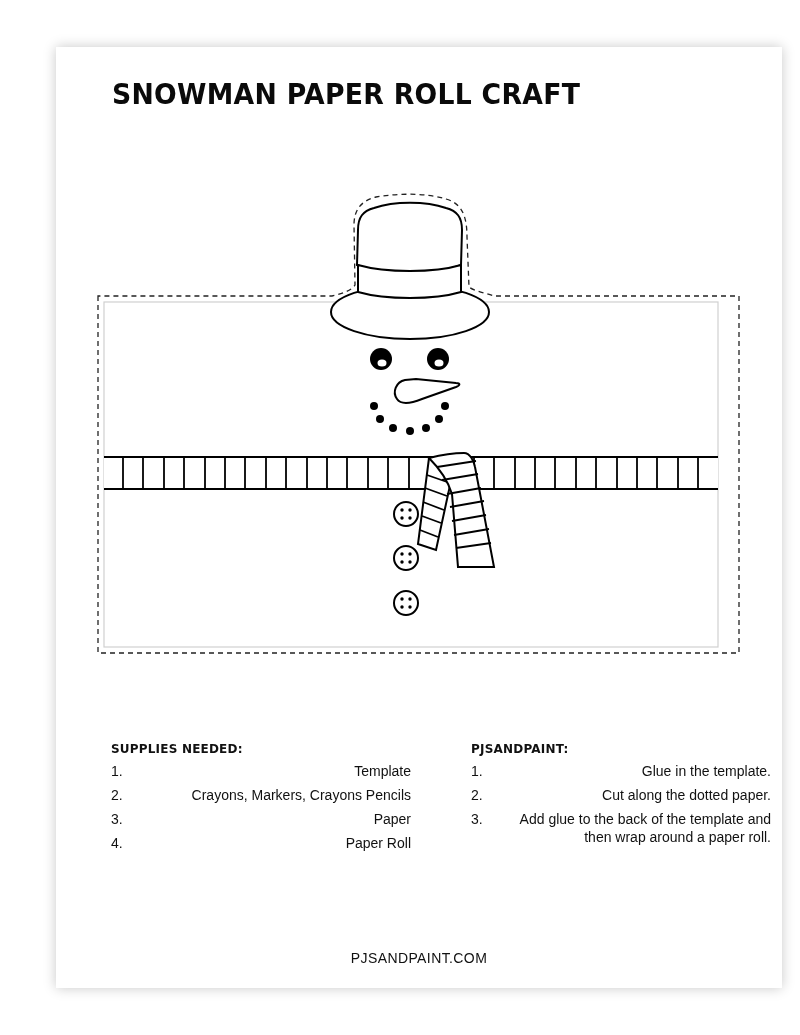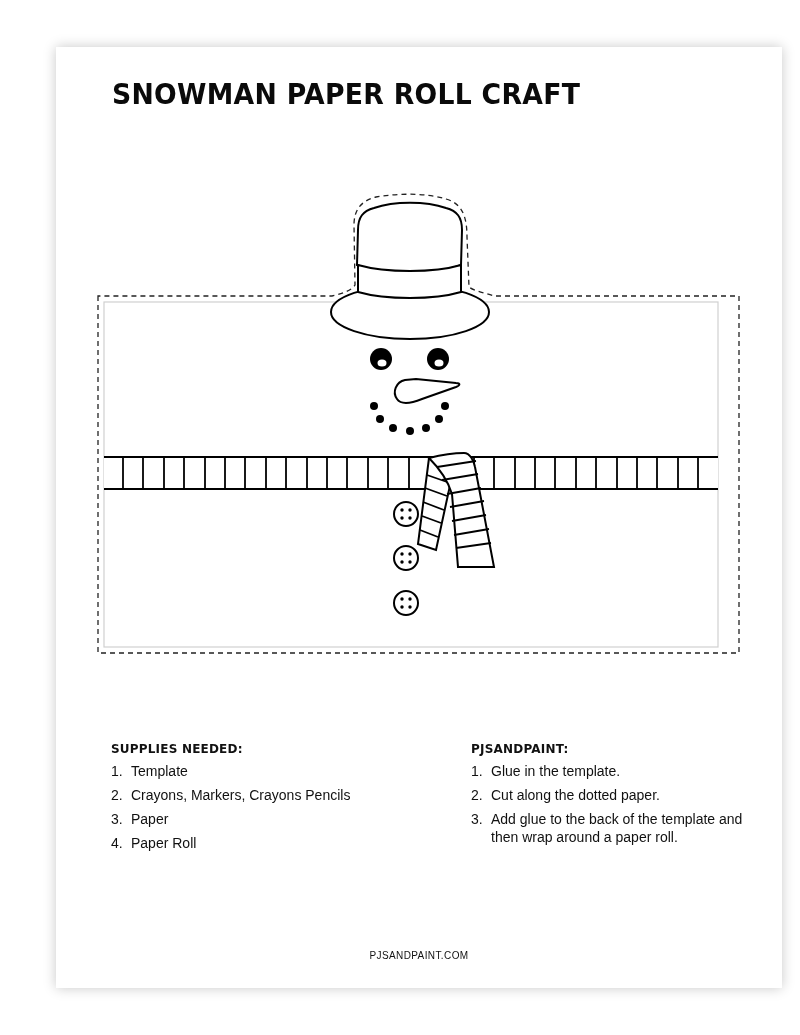--- a/index.html
+++ b/index.html
@@ -7,24 +7,24 @@
   .page { position:absolute; left:37px; top:47px; width:726px; height:941px; background:#fff;
           box-shadow: 0 0 12px rgba(0,0,0,0.22); margin-left: 19px; }
   .title { position:absolute; left:56px; top:30px; margin:0; font-family:"DejaVu Sans", sans-serif;
            font-weight:bold; font-size:29px; letter-spacing:0.3px; color:#0a0a0a; transform:scaleX(0.92); transform-origin:left; }
   .art { position:absolute; left:0; top:0; }
   .col { position:absolute; top:695px; width:300px; color:#111; }
   .col h3 { margin:0 0 6px 0; font-family:"DejaVu Sans", sans-serif; font-weight:bold; font-size:12px; letter-spacing:0.2px; }
   .col ol { margin:0; padding:0; list-style:none; font-size:14px; line-height:18px; }
   .col li { display:flex; margin-bottom:6px; }
   .col li .num { width:20px; flex:none; }
-  .col li .txt { flex:1; }
+  .col li .txt { flex:1;text-align:right; }
   .col.left { left:55px; }
   .col.right { left:415px; width:300px; }
-  .footer { position:absolute; left:0; width:726px; top:903px; text-align:center; font-size:10px; letter-spacing:0.4px; color:#111; }
+  .footer { position:absolute; left:0; width:726px; top:903px; text-align:center; font-size:14px; letter-spacing:0.4px; color:#111; }
 </style>
 </head>
 <body>
 
 <div class="page">
   <h1 class="title">SNOWMAN PAPER ROLL CRAFT</h1>
 
   <svg class="art" width="726" height="640" viewBox="0 0 726 640">
 
     <path d="M42 249 L42 606 L683 606 L683 249 L438 249

